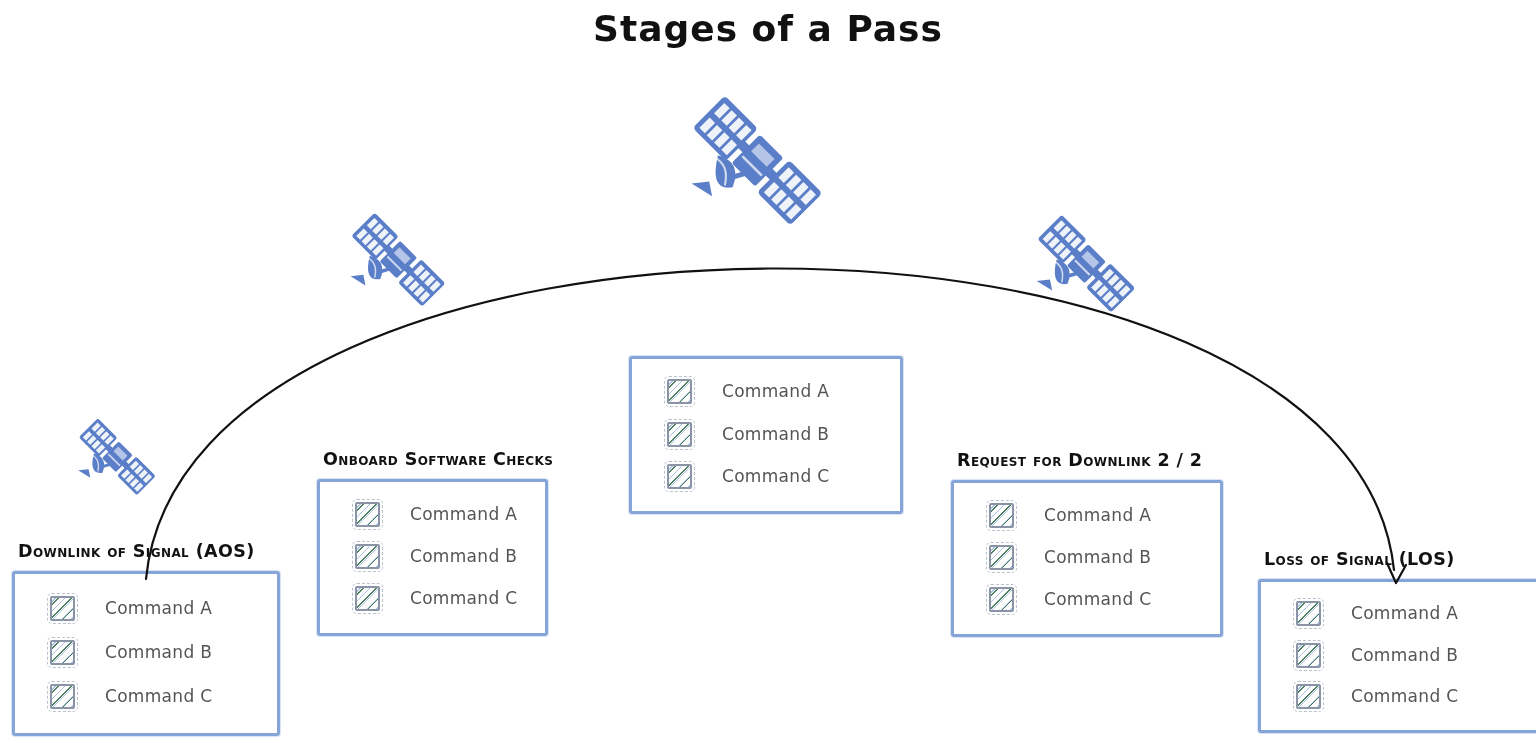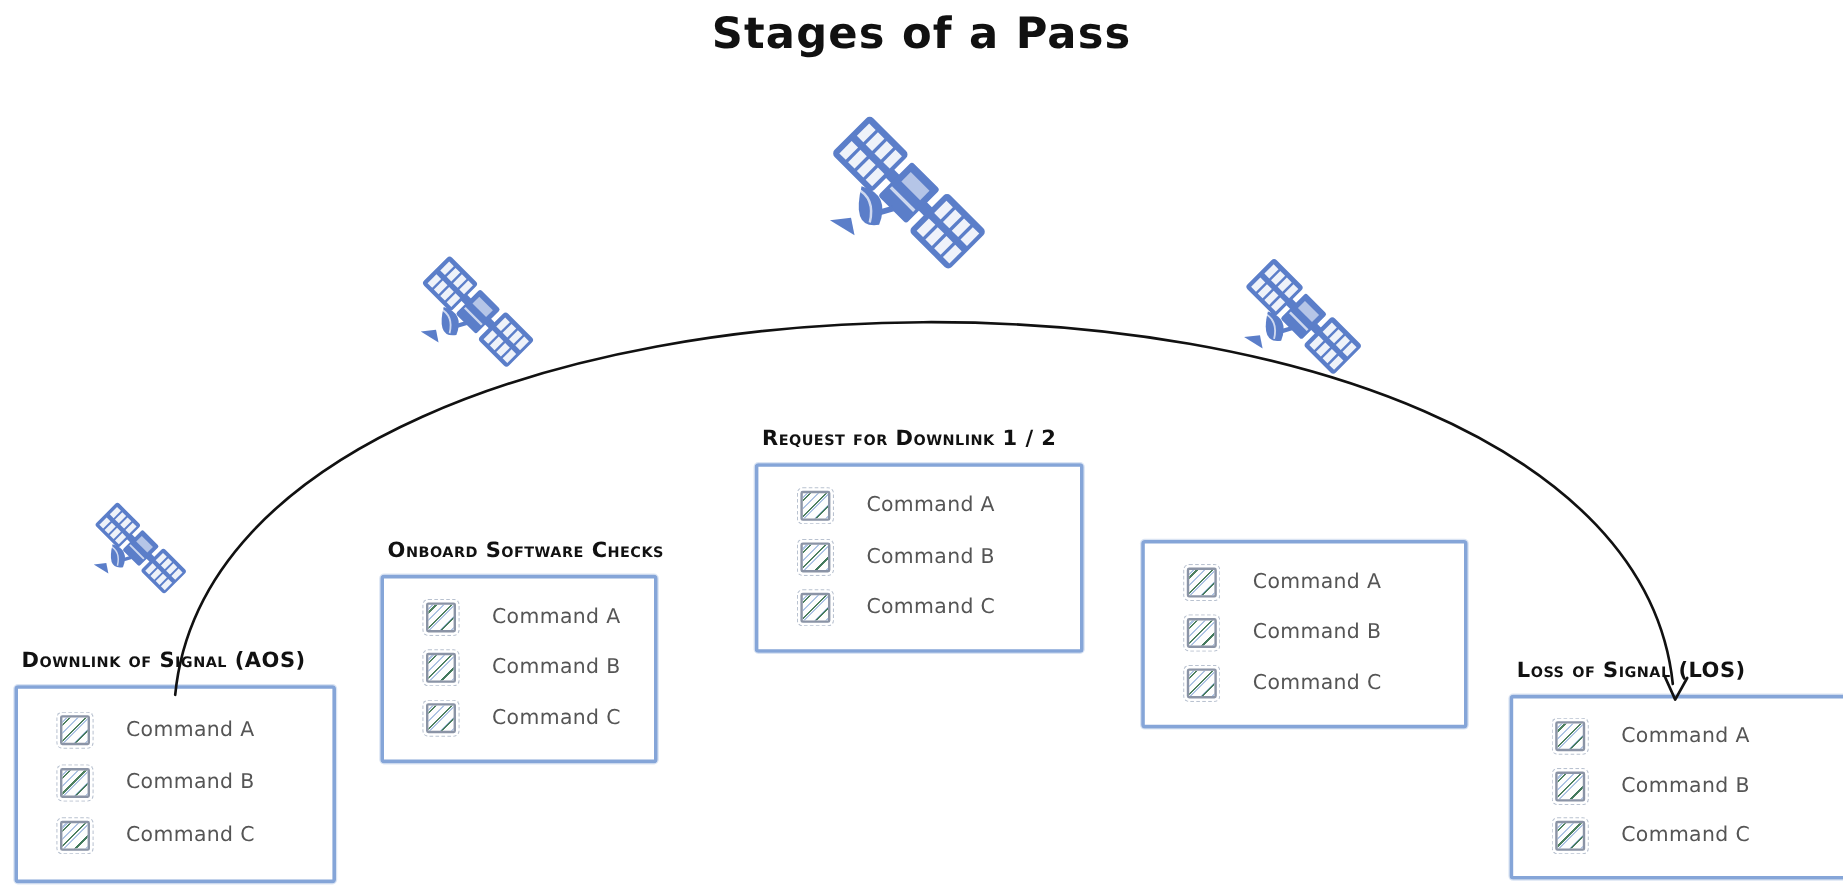--- a/index.html
+++ b/index.html
@@ -174,40 +174,40 @@
   </div>
 
   <div class="command-row">
     <span class="checkbox"></span>
     <span class="command-label">Command C</span>
   </div>
 </div>
   </section>
 
   <section class="stage stage-downlink-1">
-    <div class="stage-label">Request for Downlink 1 / 2</div>
     <div class="stage-box">
   <div class="command-row">
     <span class="checkbox"></span>
     <span class="command-label">Command A</span>
   </div>
 
   <div class="command-row">
     <span class="checkbox"></span>
     <span class="command-label">Command B</span>
   </div>
 
   <div class="command-row">
     <span class="checkbox"></span>
     <span class="command-label">Command C</span>
   </div>
 </div>
   </section>
 
   <section class="stage stage-downlink-2">
+    <div class="stage-label">Request for Downlink 2 / 2</div>
     <div class="stage-box">
   <div class="command-row">
     <span class="checkbox"></span>
     <span class="command-label">Command A</span>
   </div>
 
   <div class="command-row">
     <span class="checkbox"></span>
     <span class="command-label">Command B</span>
   </div>

